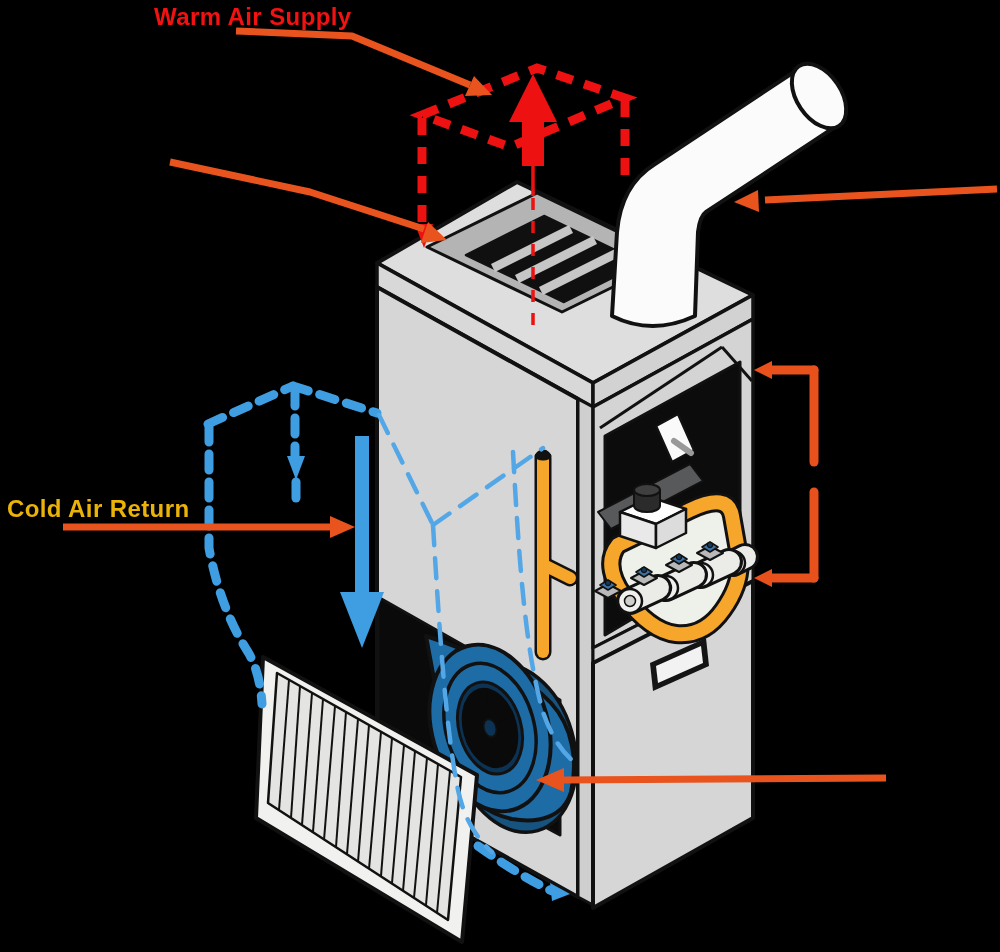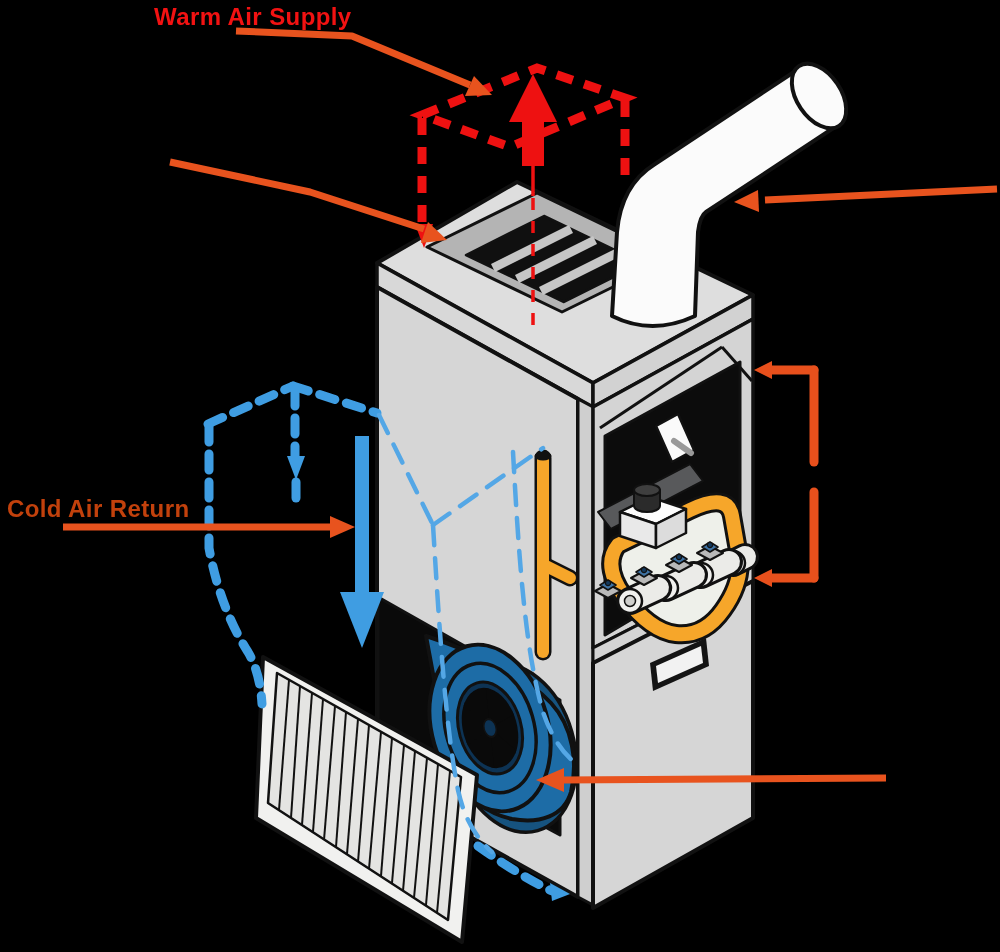--- a/index.html
+++ b/index.html
@@ -1,21 +1,21 @@
 <!DOCTYPE html>
 <html><head>
 <meta charset="utf-8">
 <style>
   html,body{margin:0;padding:0;background:#000;}
   #stage{position:relative;width:1000px;height:952px;background:#000;overflow:hidden;
          font-family:"Liberation Sans",sans-serif;}
   #stage svg{position:absolute;left:0;top:0;}
   .label{position:absolute;font-weight:bold;white-space:nowrap;letter-spacing:.4px;text-align:right;}
   .label-warm{left:154px;top:3px;font-size:24px;color:#f21212;}
-  .label-cold{left:7px;top:495px;font-size:24px;color:#c2410c;}
+  .label-cold{left:7px;top:495px;font-size:24px;color:#eab308;}
 </style>
 </head>
 <body>
 
 <div id="stage">
 
 <svg width="1000" height="952" viewBox="0 0 1000 952">
 
   <g stroke-linejoin="round">
 

